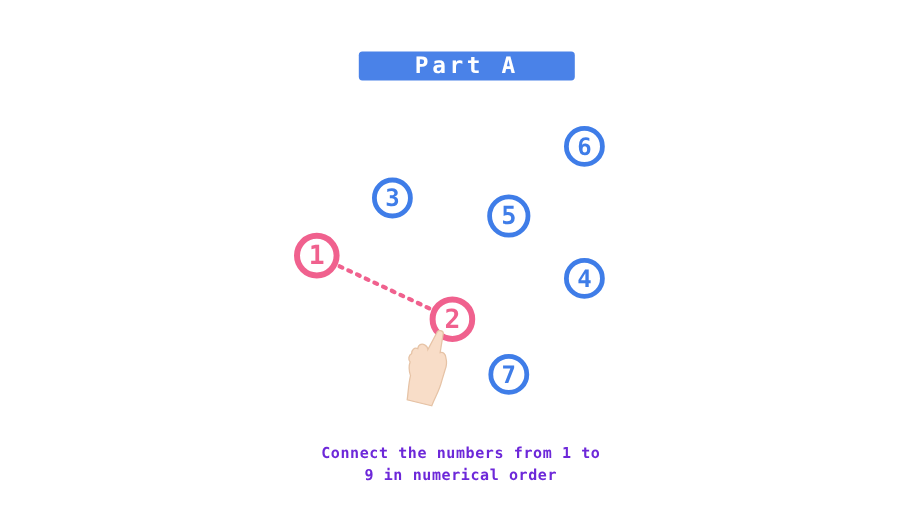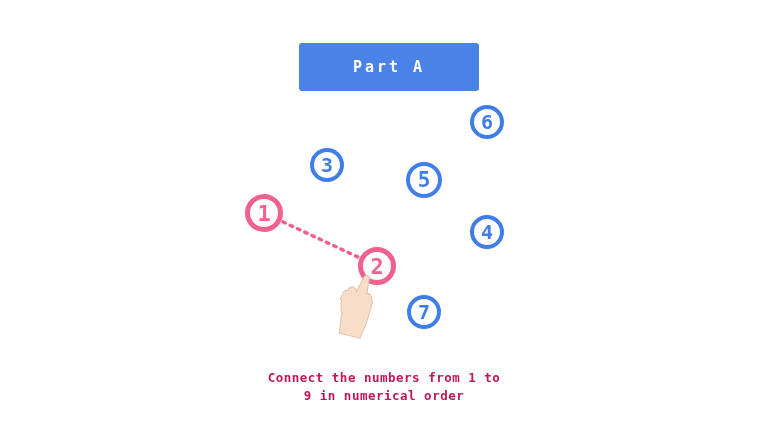--- a/index.html
+++ b/index.html
@@ -5,24 +5,24 @@
   html,body{margin:0;padding:0;background:#ffffff;}
   #stage{
     position:relative;
     width:768px;height:432px;
     background:#ffffff;
     overflow:hidden;
     font-family:"DejaVu Sans Mono","Liberation Mono",monospace;
   }
   .header-box{
     position:absolute;
-    left:299px;top:43px;width:180px;height:48px;
+    left:299px;top:43px;width:180px;height:24px;
     border-radius:3px;
     display:flex;align-items:center;justify-content:center;
-    font-weight:bold;font-size:15px;letter-spacing:3px;
+    font-weight:bold;font-size:19px;letter-spacing:3px;
   }
   .overlay-svg{position:absolute;left:0;top:0;pointer-events:none;}
   .node{
     position:absolute;
     border-style:solid;
     border-radius:50%;
     box-sizing:border-box;
     background:transparent;
     display:flex;align-items:center;justify-content:center;
     font-weight:bold;
@@ -88,18 +88,18 @@
          L18,73
          C17,64 15.5,58 15.5,50
          C13,46 11.5,42 12,37.5
          C9.5,36 9,31.5 11.5,29.5
          C10.5,26 12.5,23 16,23.5
          C15.5,20 18,17.5 21.5,18.5
          C23.5,19 25,20.5 25.5,22
          L30,4 Z" fill="#F8DDC8" stroke="#E6C3A6" stroke-width="1.2"></path>
   </svg>
 
-  <div class="instruction" style="color: #be185d;">
+  <div class="instruction" style="color: #6d28d9;">
     <div>Connect the numbers from 1 to</div>
     <div>9 in numerical order</div>
   </div>
 
 </div>
 
 </body></html>

